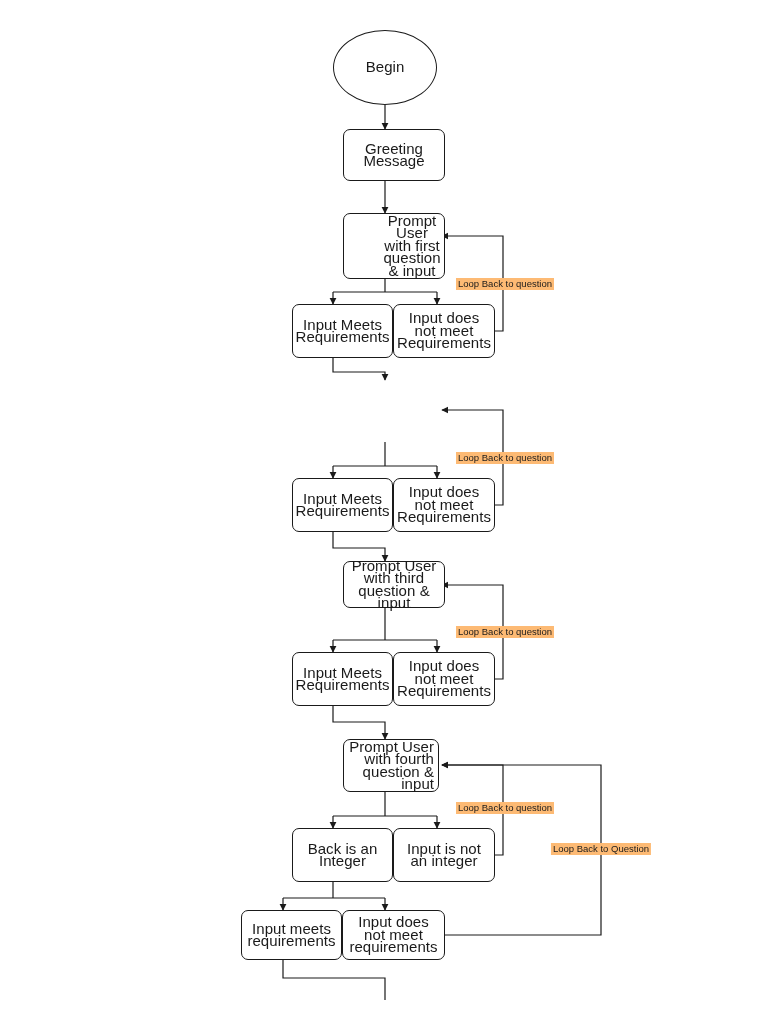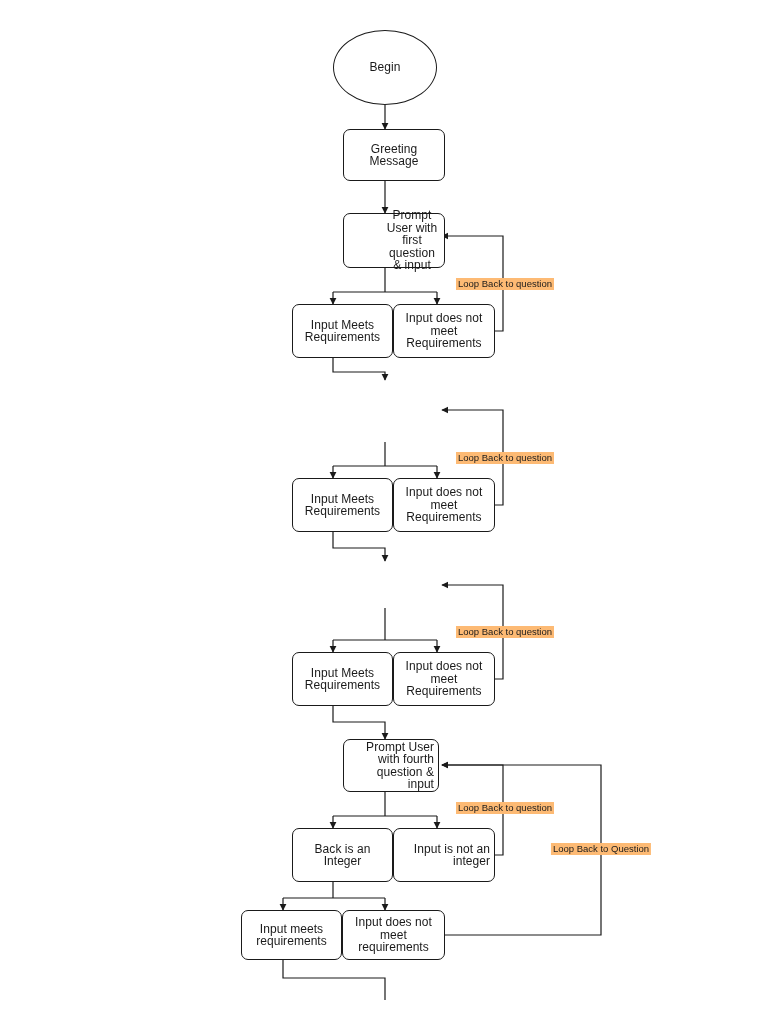--- a/index.html
+++ b/index.html
@@ -31,21 +31,21 @@
   .node {
     position: absolute;
     box-sizing: border-box;
     border: 1px solid #1a1a1a;
     background: #ffffff;
     color: #1a1a1a;
     display: flex;
     align-items: center;
     justify-content: center;
     text-align: center;
-    font-size: 12px;
+    font-size: 15px;
     line-height: 12.5px;
     letter-spacing: 0.05px;
     padding: 2px 4px;
     z-index: 2;
   }
   .node.terminator {
     border-radius: 50%;
   }
   .node.process {
     border-radius: 7px;
@@ -126,21 +126,21 @@
   </svg>
 
   <div class="node terminator" style="left:333px; top:30px; width:104px; height:75px;">
     <span>Begin</span>
   </div>
 
   <div class="node process" style="left:334px; top:129px; width:102px; height:52px;">
     <span>Greeting Message</span>
   </div>
 
-  <div class="node process" style="left:334px; top:213px; width:102px; height:55px;padding-left:40px;">
+  <div class="node process" style="left:334px; top:213px; width:102px; height:66px;padding-left:40px;">
     <span>Prompt User with first question &amp; input</span>
   </div>
 
   <div class="node process" style="left:283px; top:304px; width:101px; height:54px;">
     <span>Input Meets Requirements</span>
   </div>
 
   <div class="node process" style="left:384px; top:304px; width:102px; height:54px;">
     <span>Input does not meet Requirements</span>
   </div>
@@ -151,40 +151,43 @@
   <div class="node process" style="left:283px; top:478px; width:101px; height:54px;">
     <span>Input Meets Requirements</span>
   </div>
 
   <div class="node process" style="left:384px; top:478px; width:102px; height:54px;">
     <span>Input does not meet Requirements</span>
   </div>
 
   <div class="edge-label" style="left:505px; top:458px;">Loop Back to question</div>
 
+  <div class="node process" style="left:334px; top:561px; width:102px; height:47px;">
+    <span>Prompt User with third question &amp; input</span>
+  </div>
 
   <div class="node process" style="left:283px; top:652px; width:101px; height:54px;">
     <span>Input Meets Requirements</span>
   </div>
 
   <div class="node process" style="left:384px; top:652px; width:102px; height:54px;">
     <span>Input does not meet Requirements</span>
   </div>
 
   <div class="edge-label" style="left:505px; top:632px;">Loop Back to question</div>
 
   <div class="node process" style="left:334px; top:739px; width:96px; height:53px;text-align:right;">
     <span>Prompt User with fourth question &amp; input</span>
   </div>
 
   <div class="node process" style="left:283px; top:828px; width:101px; height:54px;">
     <span>Back is an Integer</span>
   </div>
 
-  <div class="node process" style="left:384px; top:828px; width:102px; height:54px;text-align:right;">
+  <div class="node process" style="left:384px; top:828px; width:102px; height:54px;">
     <span>Input is not an integer</span>
   </div>
 
   <div class="edge-label" style="left:505px; top:808px;">Loop Back to question</div>
 
   <div class="edge-label" style="left:601px; top:849px;">Loop Back to Question</div>
 
   <div class="node process" style="left:232px; top:910px; width:101px; height:50px;">
     <span>Input meets requirements</span>
   </div>

